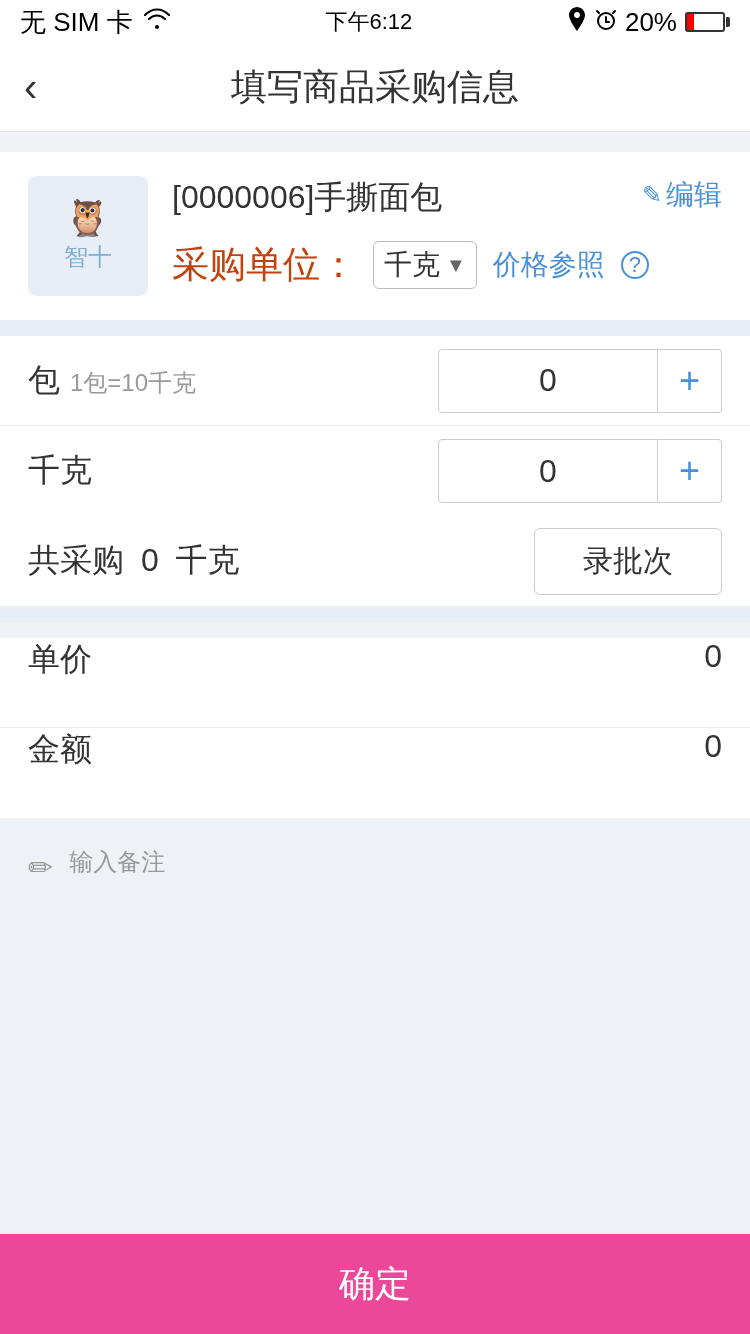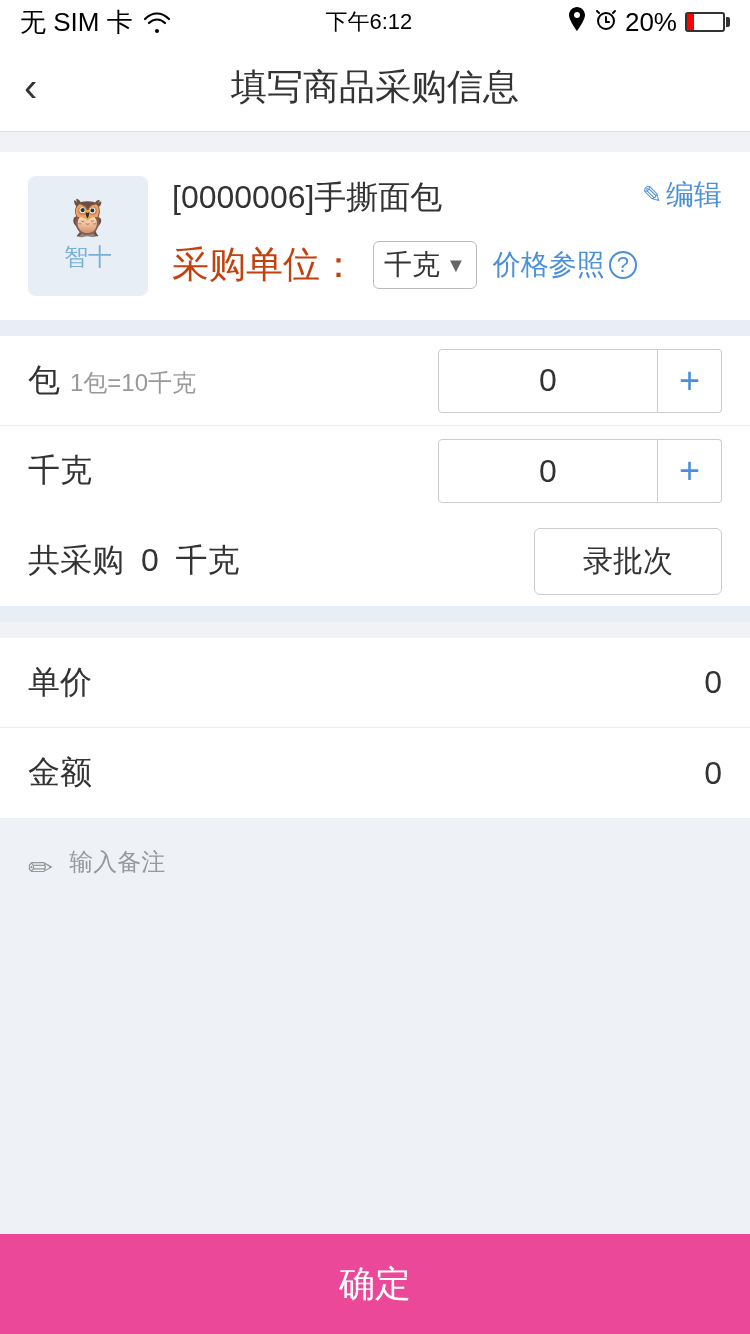--- a/index.html
+++ b/index.html
@@ -20,21 +20,21 @@
       background: #fff;
       display: flex;
       align-items: center;
       justify-content: space-between;
       padding: 0 20px;
       font-size: 26px;
       color: #000;
     }
     .status-left {
       display: flex;
-      align-items: flex-end;
+      align-items: flex-start;
       gap: 10px;
     }
     .status-center {
       font-size: 22px;
       font-weight: 500;
     }
     .status-right {
       display: flex;
       align-items: center;
       gap: 8px;
@@ -157,21 +157,21 @@
     .dropdown-arrow {
       font-size: 20px;
       color: #666;
     }
     .price-ref {
       font-size: 28px;
       color: #4a90d9;
       cursor: pointer;
       display: flex;
       align-items: center;
-      gap: 4px;
+      gap: 16px;
     }
     .edit-btn {
       position: absolute;
       top: 24px;
       right: 28px;
       color: #4a90d9;
       font-size: 28px;
       cursor: pointer;
       display: flex;
       align-items: center;
@@ -265,21 +265,20 @@
       cursor: pointer;
     }
 
     
     .info-section {
       background: #fff;
       margin-top: 16px;
     }
     .info-row {
       display: flex;
-      align-items: center;
       justify-content: space-between;
       padding: 0 28px;
       min-height: 90px;
       border-bottom: 1px solid #e8eef0;
     }
     .info-row:last-child {
       border-bottom: none;
     }
     .info-label {
       font-size: 32px;

